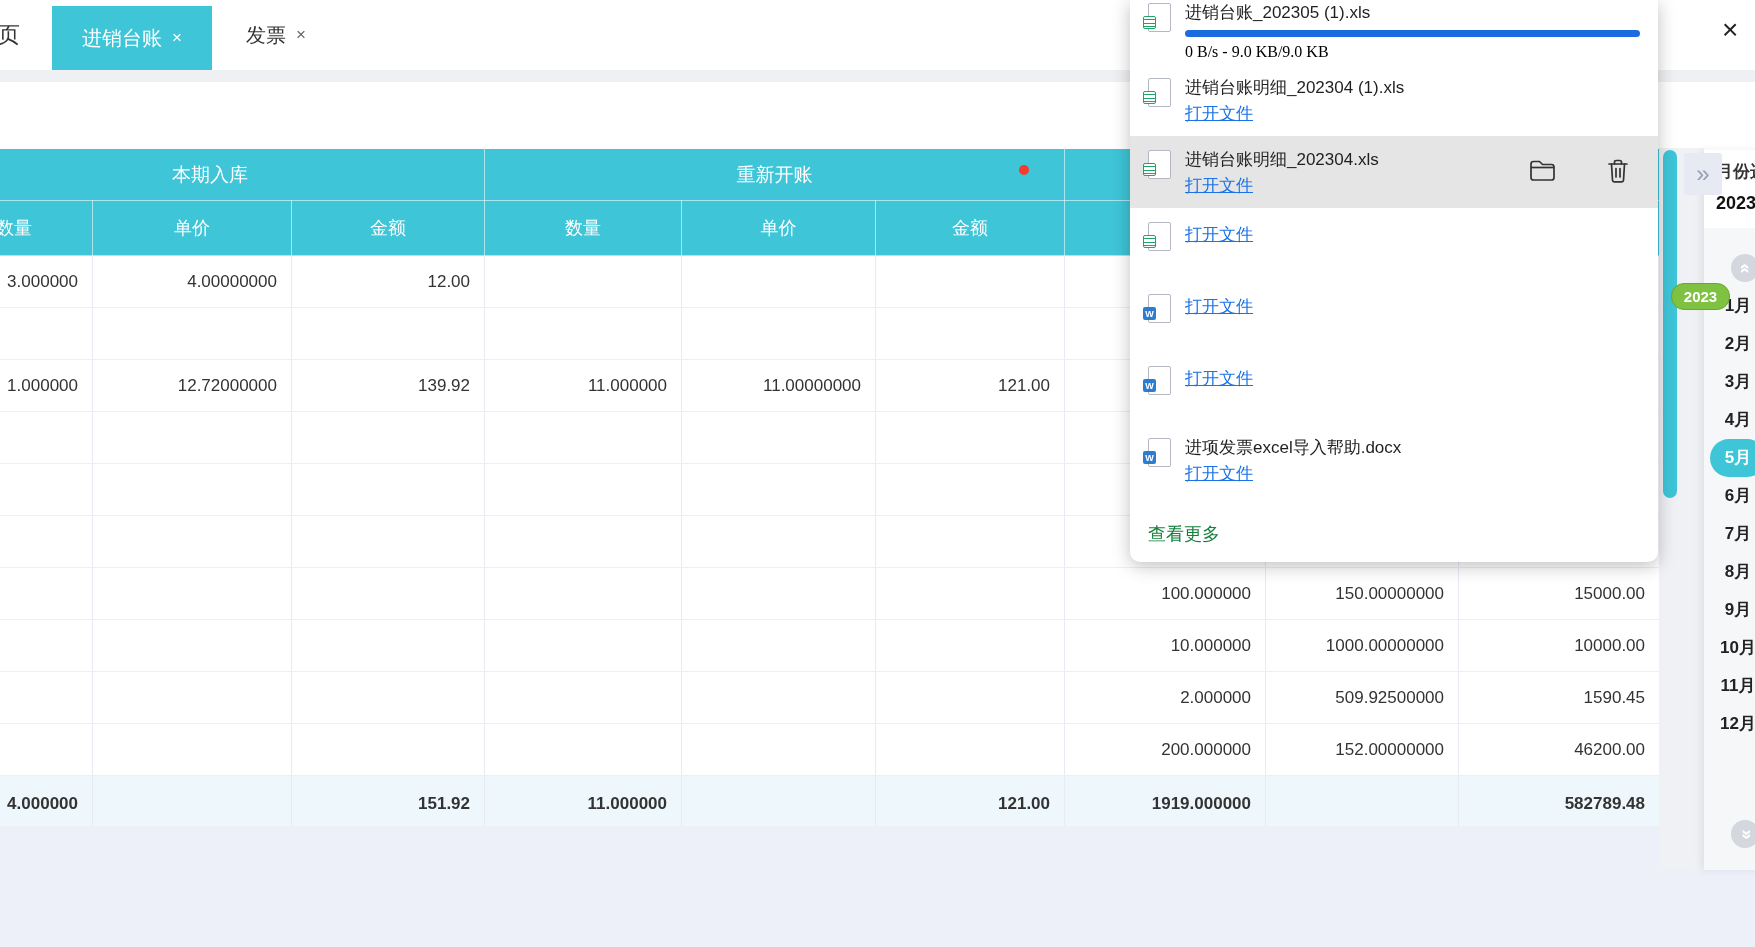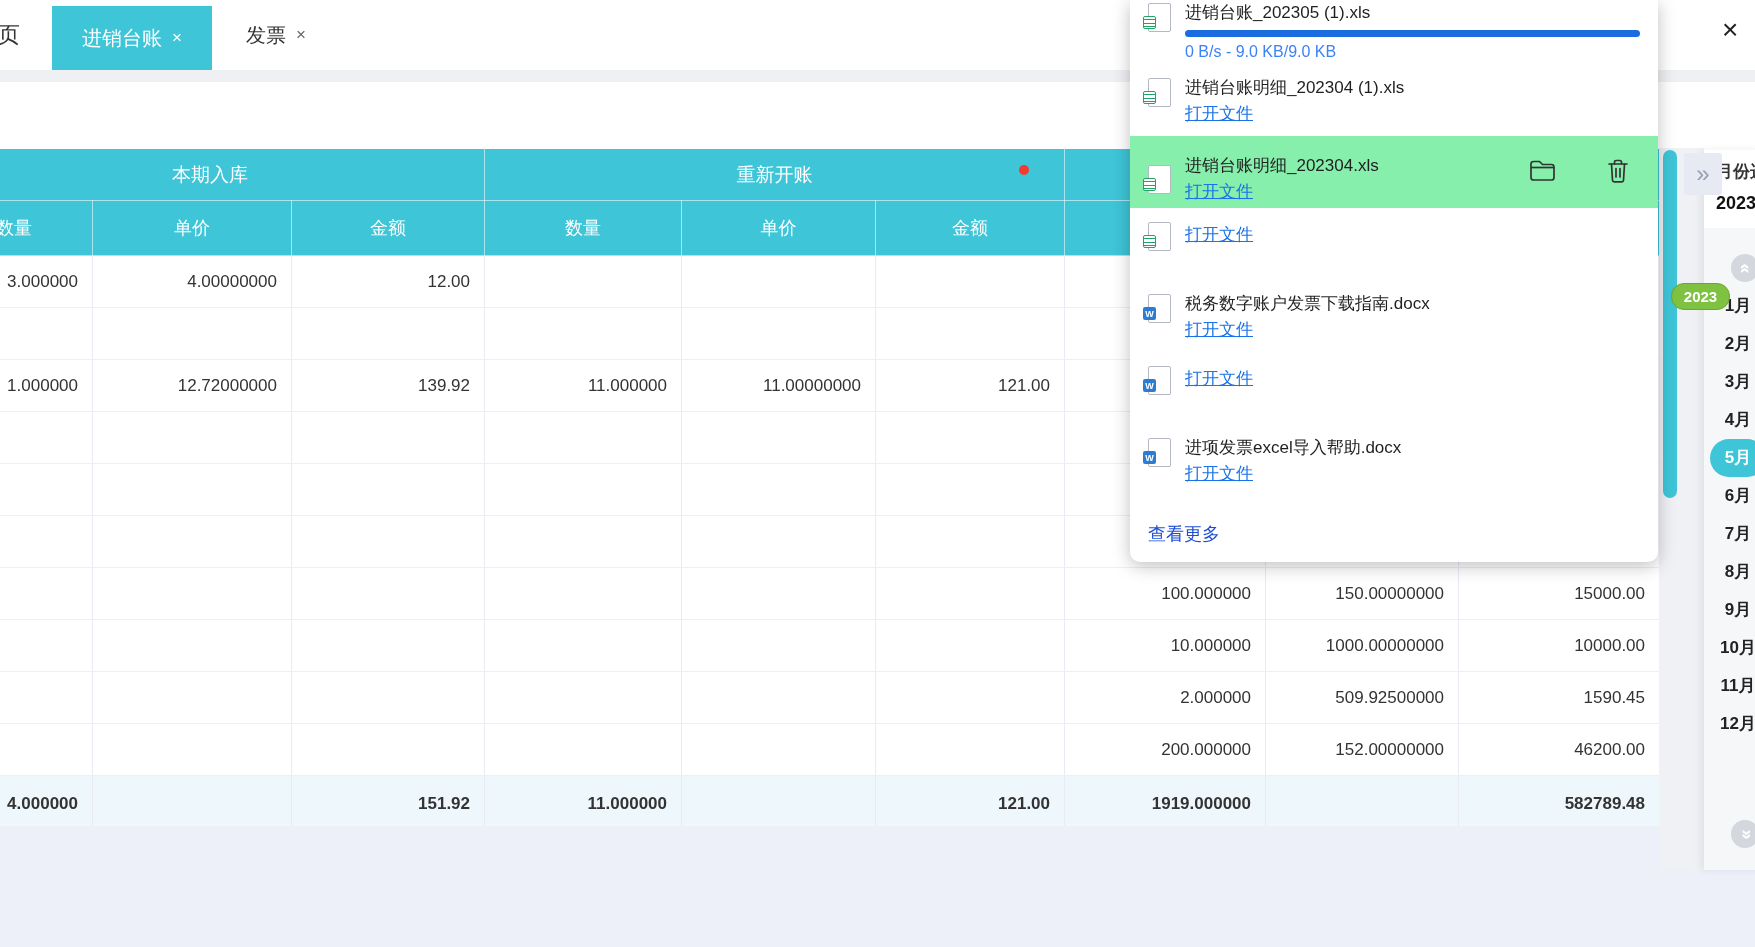--- a/index.html
+++ b/index.html
@@ -64,33 +64,33 @@
   .scroll-down .g{transform:rotate(-90deg);display:block;}
   .months{left:1710px;top:287px;width:56px;z-index:28;}
   .month{height:38px;line-height:38px;text-align:center;font-size:17px;font-weight:bold;color:#222;cursor:pointer;white-space:nowrap;}
   .month.selected{background:#3ec5d8;color:#fff;border-radius:19px;}
 
   
   .popup{left:1130px;top:0;width:528px;height:562px;background:#fff;border-radius:0 0 10px 10px;
          box-shadow:0 4px 18px rgba(0,0,0,.25);z-index:40;overflow:hidden;}
   .dl-item{position:relative;height:72px;padding:12px 26px 0 18px;box-sizing:border-box;display:flex;gap:14px;cursor:pointer;}
   .dl-first{height:64px;padding-top:1px;}
-  .dl-hover{background:#86efac;align-items:center;}
+  .dl-hover{background:#e5e5e5;}
   .fico{position:relative;width:21px;height:27px;background:#fff;border:1.4px solid #b3b8c2;border-radius:2px;flex:0 0 auto;margin-top:2px;}
   .fbadge{position:absolute;left:-6px;bottom:2px;width:13px;height:13px;border-radius:2px;box-sizing:border-box;}
   .badge-xls{border:1.6px solid #21a366;background:repeating-linear-gradient(180deg,#fff 0 2.2px,#21a366 2.2px 3.4px);}
   .badge-docx{background:#2b7cd3;color:#fff;font-size:9px;font-weight:bold;display:flex;align-items:center;justify-content:center;}
   .dl-body{flex:1;min-width:0;}
   .dl-name{font-size:17px;color:#1f1f1f;white-space:nowrap;overflow:hidden;}
   .dl-bar{width:455px;height:7px;border-radius:4px;background:#1a6ce0;margin-top:6px;}
-  .dl-status{font-size:16px;color:#3b82f6;margin-top:6px;}
+  .dl-status{font-size:16px;color:#000000;margin-top:6px;font-family:Liberation Serif, serif;}
   .dl-link{display:inline-block;font-size:17px;color:#1a73e8;text-decoration:underline;margin-top:3px;cursor:pointer;}
   .dl-actions{position:absolute;right:28px;top:22px;display:flex;gap:50px;}
   .act{cursor:pointer;}
-  .dl-more{display:inline-block;margin:26px 0 0 18px;font-size:18px;color:#1d4ed8;cursor:pointer;}
+  .dl-more{display:inline-block;margin:26px 0 0 18px;font-size:18px;color:#15803d;cursor:pointer;}
 </style>
 </head>
 <body>
 
 <div class="abs tabbar">
   <div class="abs tab-home">首页</div>
   <div class="abs tab-active">
     <span>进销台账</span>
     <span class="tab-close">×</span>
   </div>
@@ -356,21 +356,21 @@
       <div class="dl-item">
         <span class="fico">
           <span class="fbadge badge-xls"></span>
         </span>
         <div class="dl-body"><a class="dl-link">打开文件</a></div>
       </div>
       <div class="dl-item">
         <span class="fico">
           <span class="fbadge badge-docx">W</span>
         </span>
-        <div class="dl-body"><div class="dl-name">税务数字账户发票下载指南.docx</div><a class="dl-link">打开文件</a></div>
+        <div class="dl-body"><a class="dl-link">打开文件</a></div>
       </div>
       <div class="dl-item">
         <span class="fico">
           <span class="fbadge badge-docx">W</span>
         </span>
         <div class="dl-body"><a class="dl-link">打开文件</a></div>
       </div>
       <div class="dl-item">
         <span class="fico">
           <span class="fbadge badge-docx">W</span>

